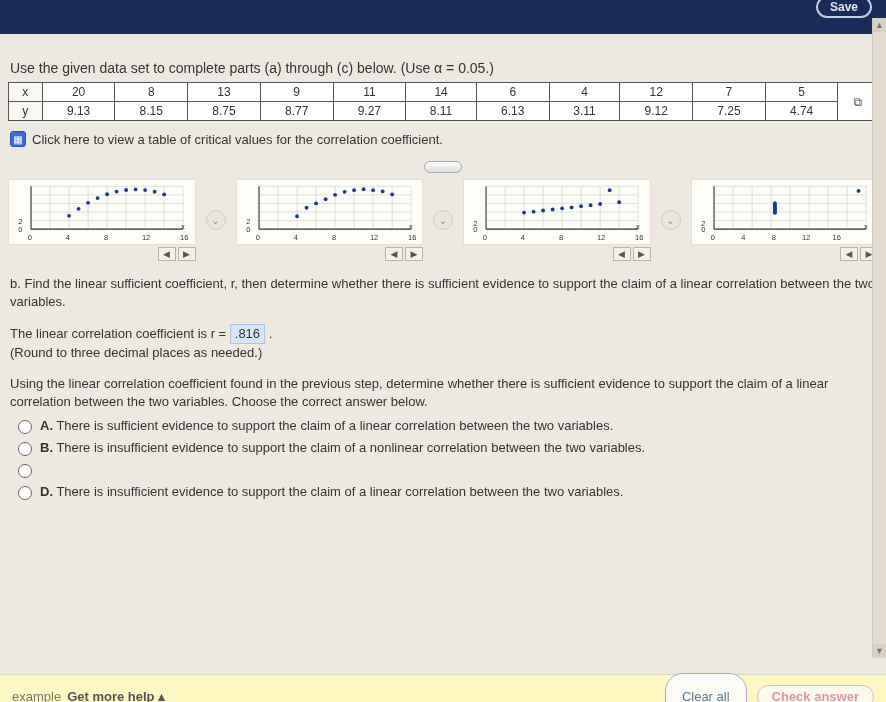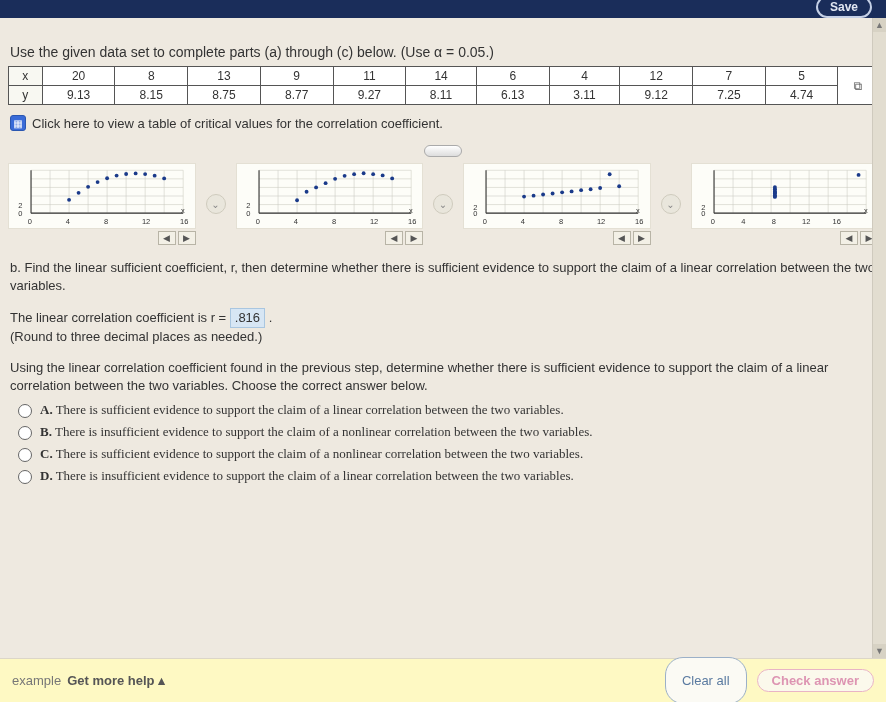--- a/index.html
+++ b/index.html
@@ -7,21 +7,21 @@
     font-family: Arial, Helvetica, sans-serif;
     background: #f5f0e8;
     width: 886px;
     height: 702px;
     overflow: hidden;
     font-size: 13px;
     color: #333;
   }
   .topbar {
     background: #1a2d5a;
-    height: 18px;
+    height: 34px;
     position: relative;
   }
   .save-pill {
     position: absolute;
     right: 14px;
     top: -4px;
     border: 2px solid #c5d0e6;
     border-radius: 14px;
     padding: 2px 12px;
     color: #e0e6f2;
@@ -78,21 +78,21 @@
     width:20px; height:20px; background:#e9e6dc; border:1px solid #cfcbbd;
     border-radius:50%; display:flex; align-items:center; justify-content:center;
     font-size:10px; color:#888; align-self:center;
   }
   .qtext { margin:14px 2px 8px 2px; line-height:1.35; }
   .ansbox {
     background:#d7e6f4; border:1px solid #a9c6e0; padding:0 4px;
     display:inline-block; min-width:34px; text-align:center;
   }
   .options { margin:8px 0 0 10px; }
-  .opt { display:flex; align-items:flex-start; gap:8px; margin:6px 0; font-size:13px;font-family:Liberation Serif, serif;}
+  .opt { display:flex; align-items:flex-start; gap:8px; margin:6px 0; font-size:13px;}
   .radio {
     width:14px; height:14px; border:1.5px solid #666; border-radius:50%;
     flex-shrink:0; margin-top:2px; background:#fff;
   }
   .footer {
     height:44px; background:#fef9c3; border-top:1px solid #dcd6c8;
     display:flex; align-items:center; padding:0 12px;
   }
   .flabel { color:#777; font-size:13px; margin-right:6px;}
   .fhelp { color:#555; font-size:13px; font-weight:bold;}
@@ -375,21 +375,20 @@
     <div class="opt">
       <div class="radio"></div>
       <div><b>A.</b> <span>There is sufficient evidence to support the claim of a linear correlation between the two variables.</span></div>
     </div>
     <div class="opt">
       <div class="radio"></div>
       <div><b>B.</b> <span>There is insufficient evidence to support the claim of a nonlinear correlation between the two variables.</span></div>
     </div>
     <div class="opt">
       <div class="radio"></div>
-      <div><b>C.</b> <span>There is sufficient evidence to support the claim of a nonlinear correlation between the two variables.</span></div>
     </div>
     <div class="opt">
       <div class="radio"></div>
       <div><b>D.</b> <span>There is insufficient evidence to support the claim of a linear correlation between the two variables.</span></div>
     </div>
   </div>
 
 </div>
 
 <div class="rightrail">

